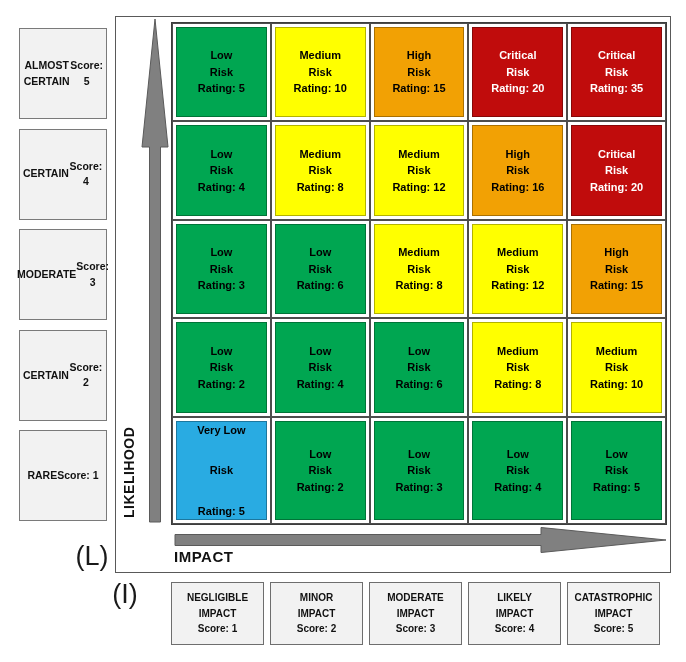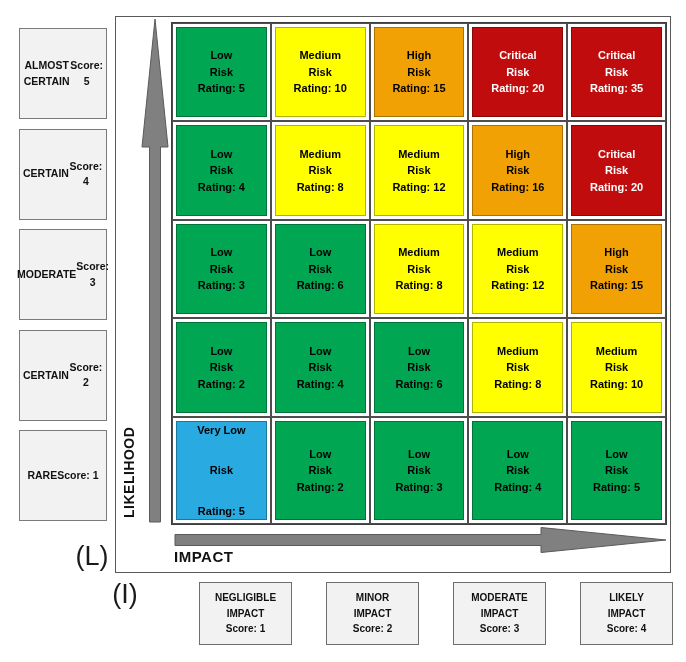--- a/index.html
+++ b/index.html
@@ -43,21 +43,21 @@
   .sym{position:absolute;font-size:27px;font-weight:400;color:#1a1a1a;
        width:40px;text-align:center;}
   .sym-l{left:72px;top:541px;}
   .sym-i{left:105px;top:579px;}
 
   
   .brow{position:absolute;left:171px;top:582px;display:flex;gap:6px;}
   .bbox{width:93px;height:63px;background:#F2F2F2;border:1.5px solid #6e6e6e;
         box-sizing:border-box;display:flex;flex-direction:column;align-items:center;
         justify-content:center;text-align:center;font-weight:bold;font-size:10px;
-        line-height:1.55;color:#111;padding:2px;margin-left:28px;}
+        line-height:1.55;color:#111;padding:2px;}
 </style>
 </head>
 <body>
 
 <div class="page">
 
   <div class="lcol">
     <div class="lbox">
       <div>ALMOST CERTAIN</div>
       <div>Score: 5</div>

